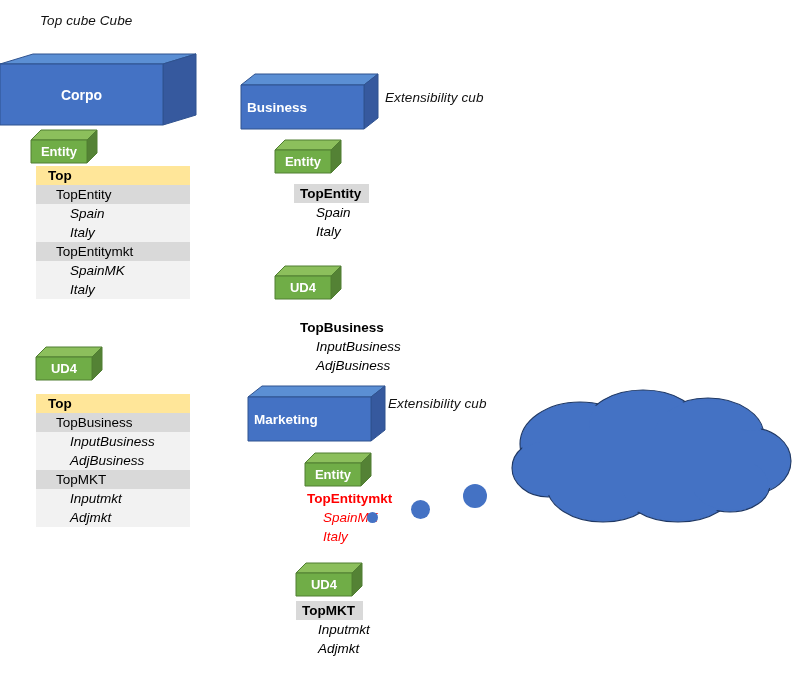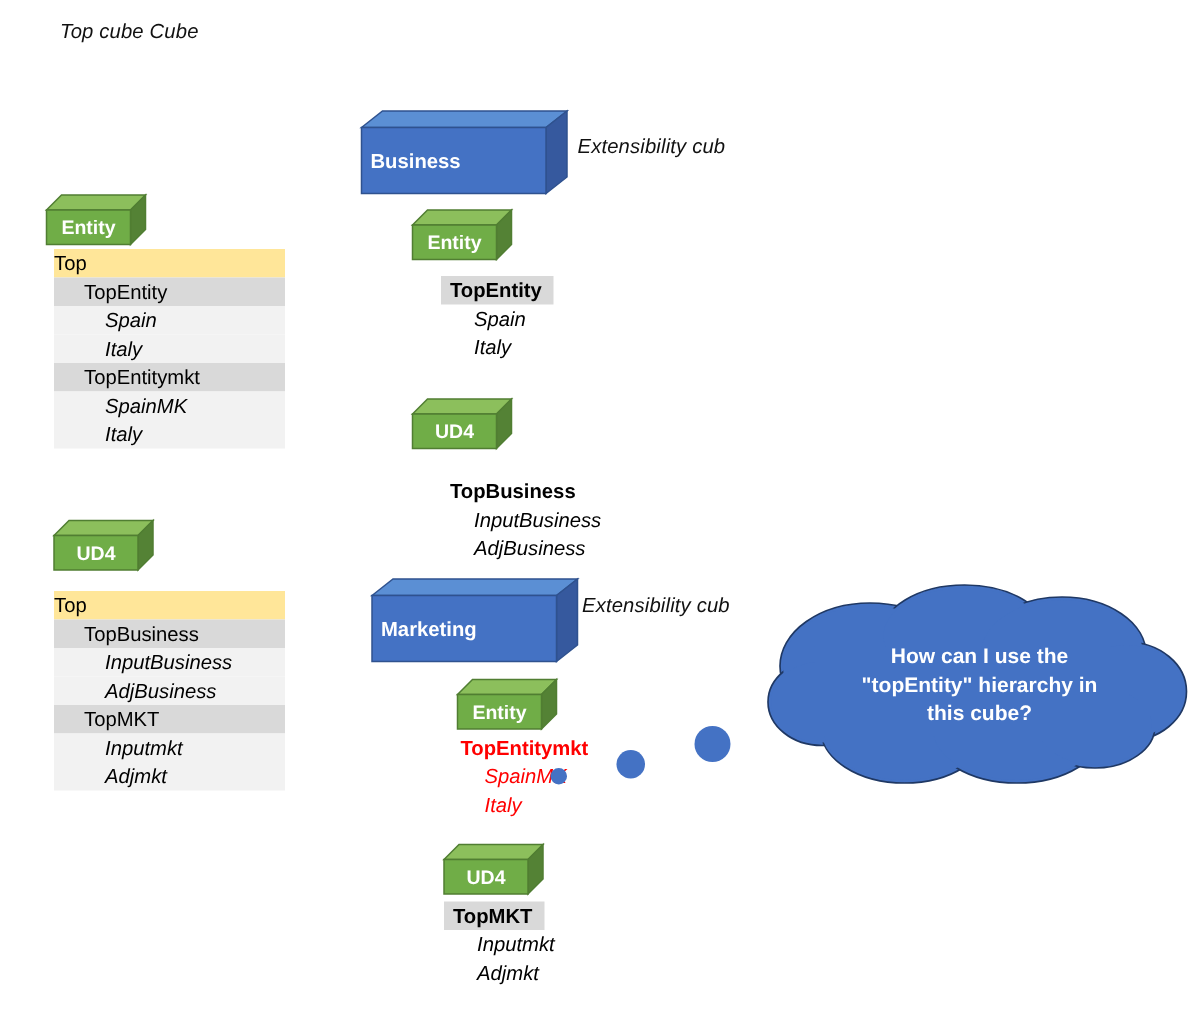--- a/index.html
+++ b/index.html
@@ -35,21 +35,21 @@
   }
 
   
   .htable{position:absolute;font-size:13.5px;}
   .htable .row{
     height:19px;line-height:19px;
     box-sizing:border-box;
     white-space:nowrap;
     overflow:hidden;
   }
-  .htable .lvl1{font-weight:normal;padding-left:0;}
+  .htable .lvl1{font-weight:bold;padding-left:12px;}
   .htable .lvl2{padding-left:20px;}
   .htable .lvl3{padding-left:34px;font-style:italic;}
 
   
   .plist{position:absolute;font-size:13.5px;}
   .plist .row{height:19px;line-height:19px;white-space:nowrap;}
   .plist .hdr{font-weight:bold;padding-left:6px;padding-right:8px;display:inline-block;}
   .plist .sub{padding-left:22px;font-style:italic;}
   .plist .red{color:#FF0000;}
 
@@ -68,20 +68,28 @@
     white-space:pre-line;
   }
 </style>
 </head>
 <body>
 
 <div class="canvas">
 
   <div class="anno" style="left:40px;top:13px;">Top cube Cube</div>
 
+  <div class="cube" style="left:0px;top:27px;width:196px;height:98px;">
+    <svg width="196" height="98" viewBox="0 0 196 98">
+      <polygon points="0,37 33,27 196,27 163,37" fill="#5B8FD4" stroke="#2F528F" stroke-width="1"></polygon>
+      <polygon points="163,37 196,27 196,88 163,98" fill="#36599E" stroke="#2F528F" stroke-width="1"></polygon>
+      <polygon points="0,37 163,37 163,98 0,98" fill="#4472C4" stroke="#2F528F" stroke-width="1"></polygon>
+    </svg>
+    <div class="label" style="left:0;top:37px;width:163px;height:61px;display:flex;align-items:center;justify-content:center;font-size:14px;">Corpo</div>
+  </div>
 
   <div class="cube" style="left:31px;top:130px;width:66px;height:33px;">
     <svg width="66" height="33" viewBox="0 0 66 33">
       <polygon points="0,10 10,0 66,0 56,10" fill="#8CBF5C" stroke="#507E32" stroke-width="1"></polygon>
       <polygon points="56,10 66,0 66,23 56,33" fill="#548235" stroke="#507E32" stroke-width="1"></polygon>
       <polygon points="0,10 56,10 56,33 0,33" fill="#70AD47" stroke="#507E32" stroke-width="1"></polygon>
     </svg>
     <div class="label" style="left:0;top:10px;width:56px;height:23px;display:flex;align-items:center;justify-content:center;font-size:13px;">Entity</div>
   </div>
 
@@ -217,18 +225,15 @@
         <ellipse cx="135" cy="38" rx="54" ry="32"></ellipse>
         <ellipse cx="200" cy="50" rx="54" ry="36"></ellipse>
         <ellipse cx="243" cy="75" rx="38" ry="31"></ellipse>
         <ellipse cx="40" cy="82" rx="34" ry="27"></ellipse>
         <ellipse cx="95" cy="100" rx="54" ry="34"></ellipse>
         <ellipse cx="170" cy="100" rx="56" ry="34"></ellipse>
         <ellipse cx="222" cy="98" rx="38" ry="26"></ellipse>
         <rect x="35" y="45" width="210" height="60"></rect>
       </g>
     </svg>
-    <div class="cloud-text" style="left:30px;top:42px;width:230px;">How can I use the
-"topEntity" hierarchy in
-this cube?</div>
   </div>
 
 </div>
 
 </body></html>

